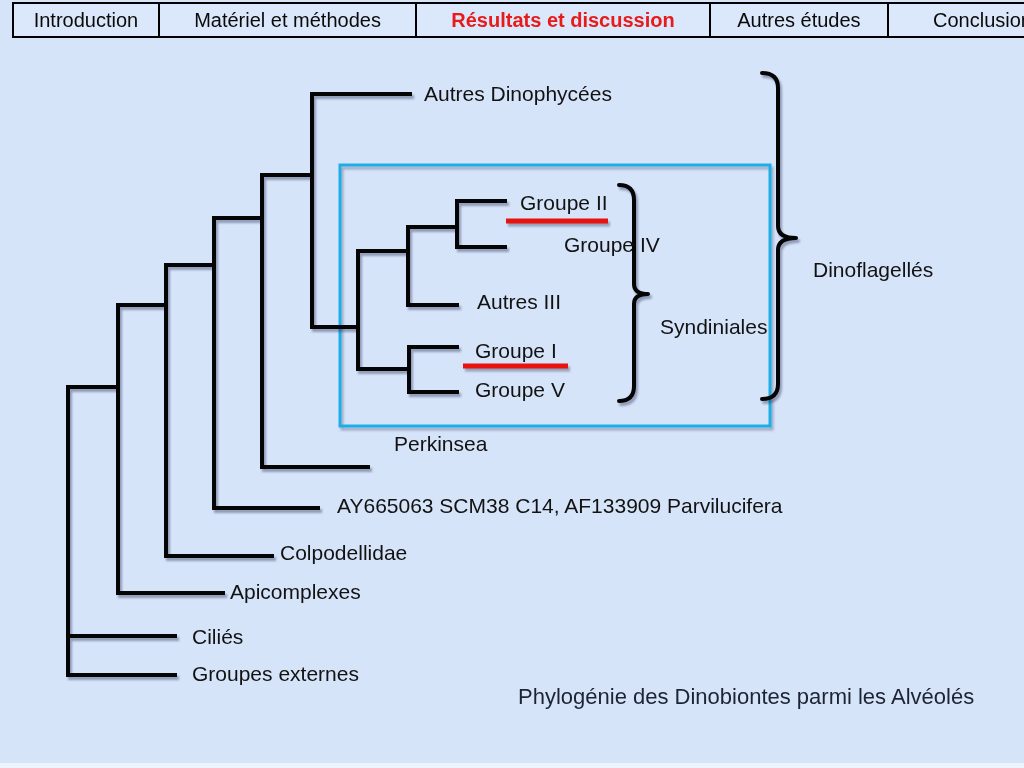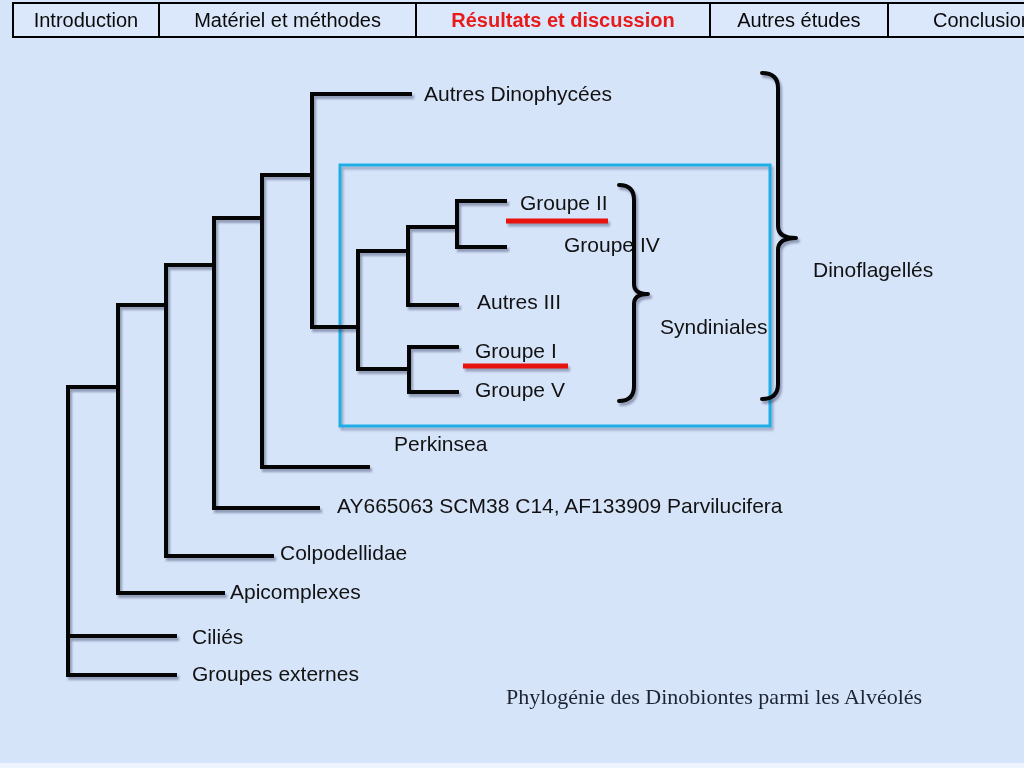--- a/index.html
+++ b/index.html
@@ -124,15 +124,15 @@
 <div class="lbl" style="left:394px;top:444px;">Perkinsea</div>
 <div class="lbl" style="left:337px;top:498px;margin-top:8px;">AY665063 SCM38 C14, AF133909 Parvilucifera</div>
 <div class="lbl" style="left:280px;top:553px;">Colpodellidae</div>
 <div class="lbl" style="left:230px;top:592px;">Apicomplexes</div>
 <div class="lbl" style="left:192px;top:637px;">Ciliés</div>
 <div class="lbl" style="left:192px;top:674px;">Groupes externes</div>
 
 <div class="lbl clade" style="left:660px;top:295px;">Syndiniales</div>
 <div class="lbl clade" style="left:813px;top:238px;">Dinoflagellés</div>
 
-<div class="caption" style="left:506px;top:697px;font-family:Liberation Serif, serif;">Phylogénie des Dinobiontes parmi les Alvéolés</div>
+<div class="caption" style="left:518px;top:697px;">Phylogénie des Dinobiontes parmi les Alvéolés</div>
 
 <div class="bottom-strip"></div>
 
 </body></html>

